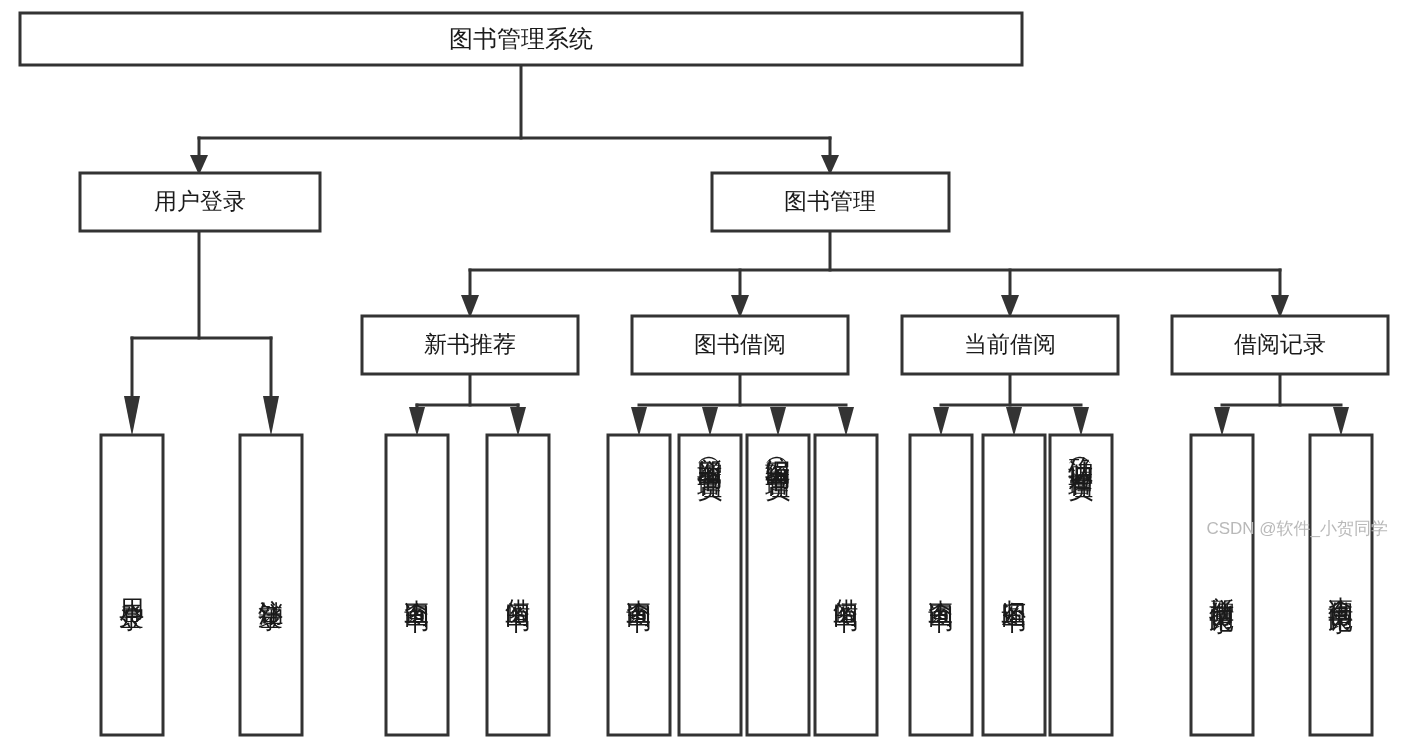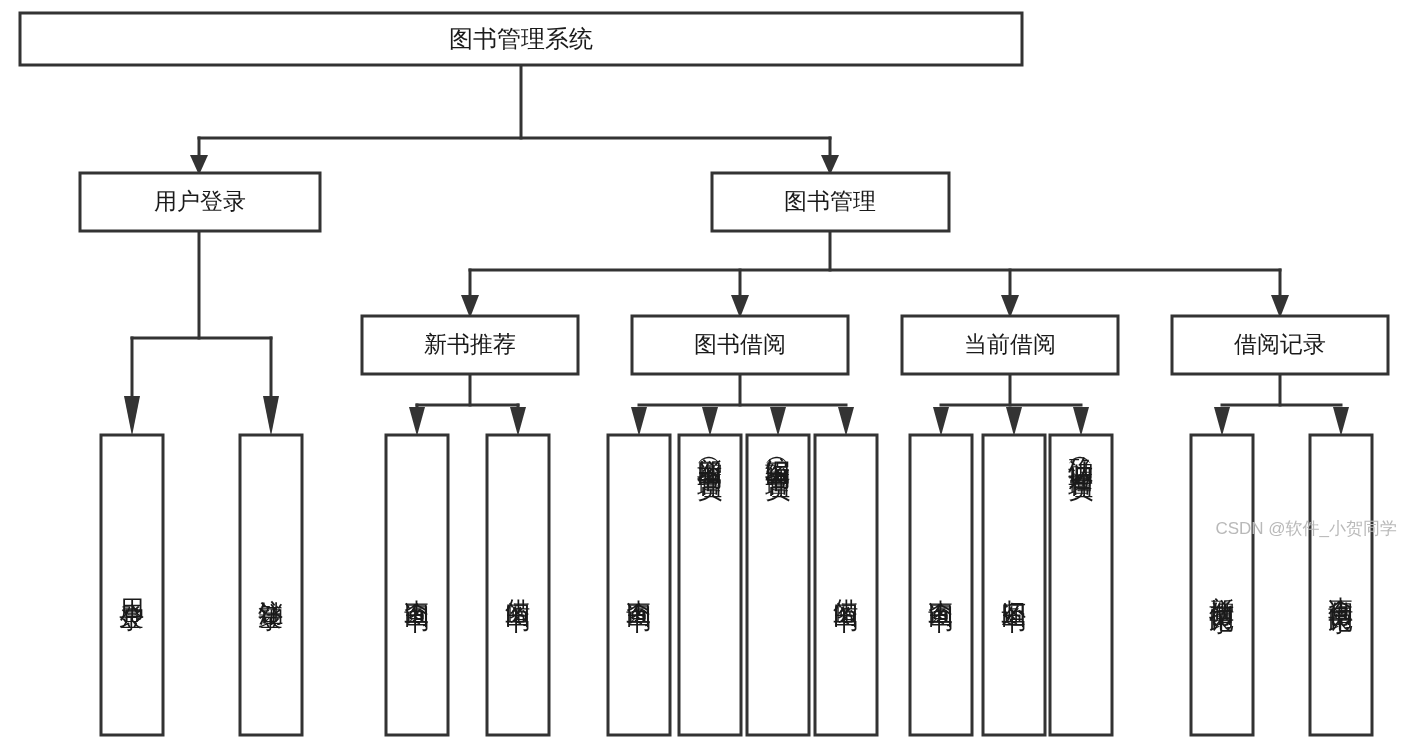--- a/index.html
+++ b/index.html
@@ -67,21 +67,21 @@
     text-orientation: upright;
     font-family: "Liberation Sans", "DejaVu Sans", sans-serif;
     font-size: 25px;
     line-height: 1.06;
     color: #1a1a1a;
     letter-spacing: 3px;
     white-space: nowrap;
   }
   .watermark {
     position: absolute;
-    right: 8px;
+    right: 17px;
     bottom: 6px;
     font-family: "Liberation Sans", "DejaVu Sans", sans-serif;
     font-size: 17px;
     color: #b9b9b9;
     white-space: nowrap;
   }
 </style>
 </head>
 <body>
 

